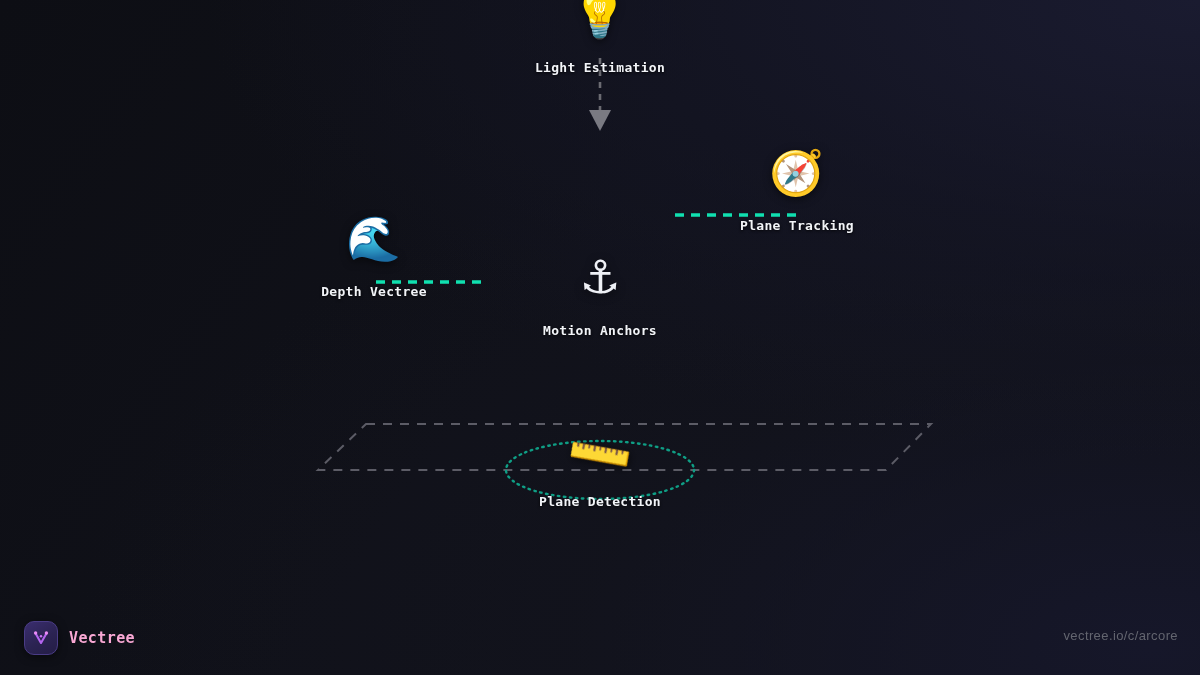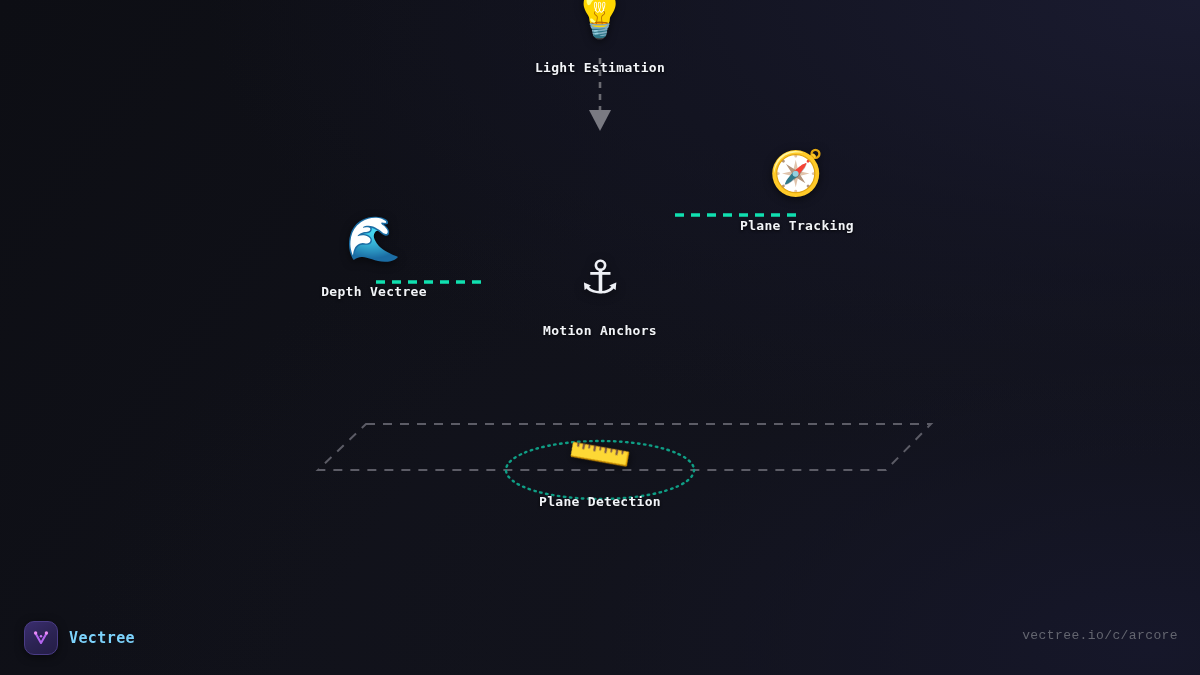--- a/index.html
+++ b/index.html
@@ -51,30 +51,30 @@
   .brand-row { display:flex; align-items:center; gap:11px; }
   .brand-mark {
     width:34px; height:34px; border-radius:10px;
     background:linear-gradient(150deg,#3a2d6e 0%, #2b2352 55%, #241d46 100%);
     border:1px solid #4a3c86;
     display:flex; align-items:center; justify-content:center;
     box-shadow:0 2px 8px rgba(0,0,0,.5);
   }
   .brand-name {
     font-family:"DejaVu Sans Mono", monospace;
-    font-weight:bold; font-size:15px; color:#7dd3fc; letter-spacing:.4px;
+    font-weight:bold; font-size:15px; color:#f9a8d4; letter-spacing:.4px;
   }
   .page-title {
     margin-top:11px;
     font-family:"DejaVu Sans Mono", monospace;
     font-weight:bold; font-size:34px; letter-spacing:.5px; color:#ffffff;
   }
   .footer-url {
     position:absolute; right:22px; bottom:32px;
-    font-family:Liberation Mono, monospace;
+    font-family:Liberation Sans, sans-serif;
     font-size:13px; color:#63656f; letter-spacing:.4px;
   }
 </style>
 </head>
 <body>
 
 <div class="stage">
 
   <svg class="overlay" viewBox="0 0 1200 675" xmlns="http://www.w3.org/2000/svg">
 

